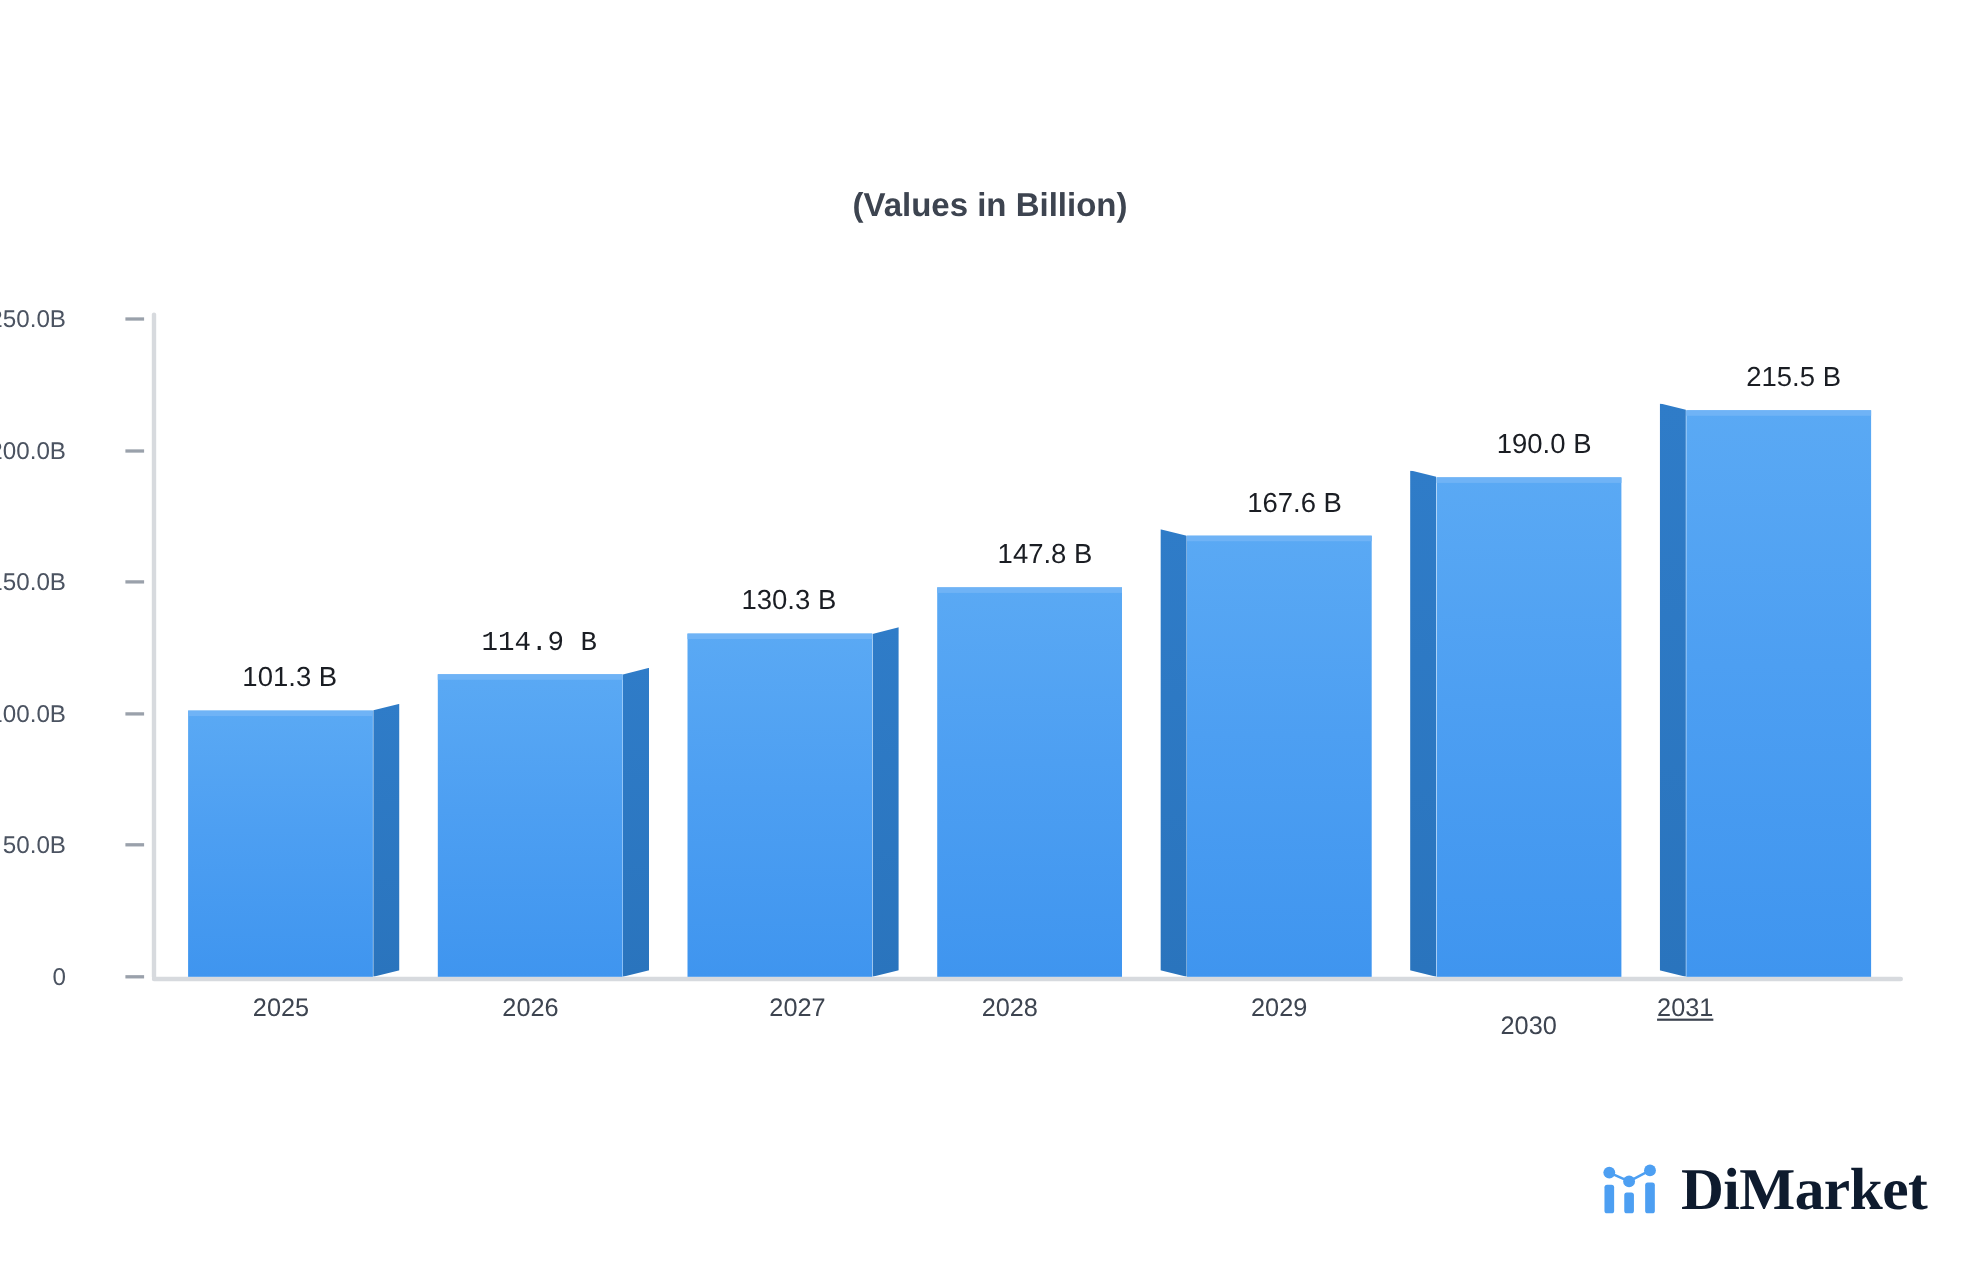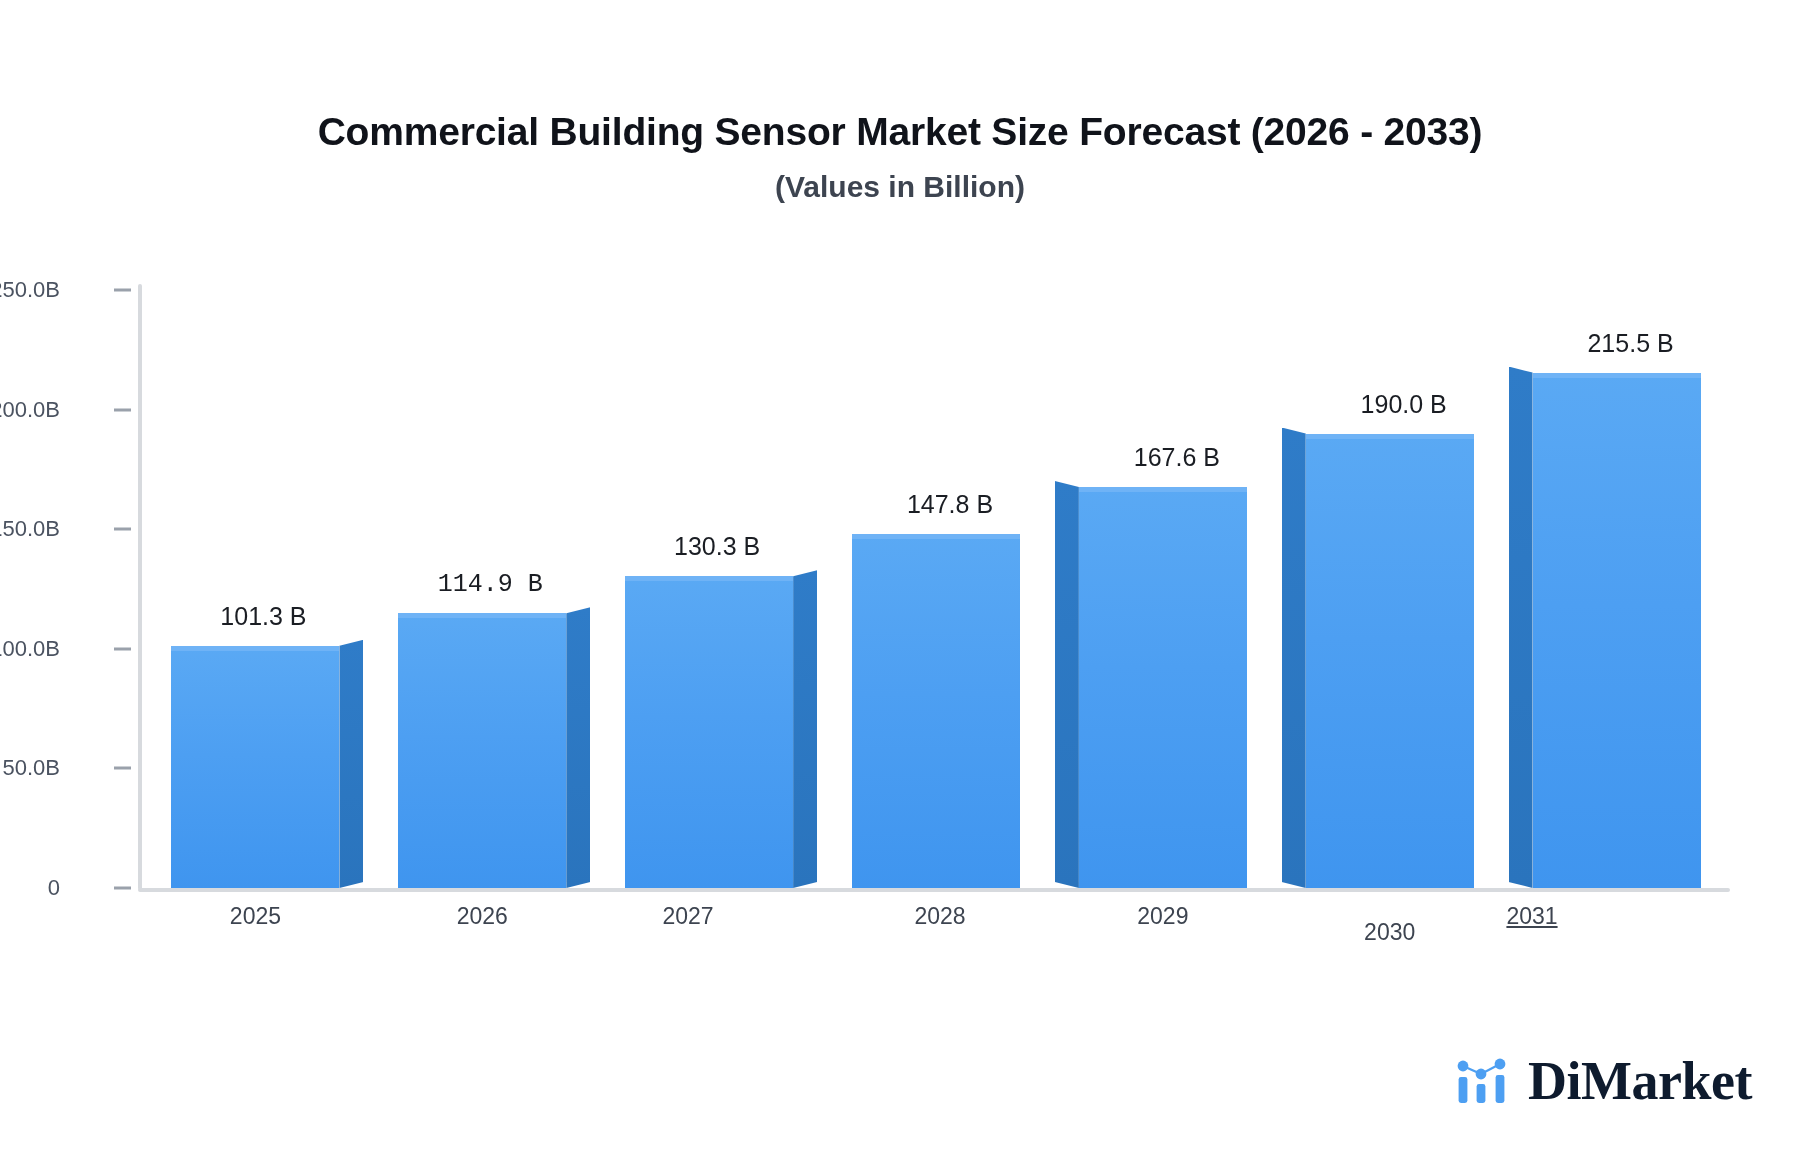--- a/index.html
+++ b/index.html
@@ -132,21 +132,20 @@
     color: #0e1b2e;
     letter-spacing: -0.5px;
     line-height: 1;
   }
 </style>
 </head>
 <body>
 
 <div id="stage">
 
-  <div id="chart-title">Commercial Building Sensor Market Size Forecast (2026 - 2033)</div>
   <div id="chart-subtitle">(Values in Billion)</div>
 
 
   <div id="y-axis-line"></div>
   <div id="x-axis-line"></div>
 
   <div id="y-ticks">
       <div class="y-tick-label" style="top: 888px;">0</div>
       <div class="y-tick-mark" style="top: 888px;"></div>
       <div class="y-tick-label" style="top: 768.4px;">50.0B</div>
@@ -156,22 +155,22 @@
       <div class="y-tick-label" style="top: 529.2px;">150.0B</div>
       <div class="y-tick-mark" style="top: 529.2px;"></div>
       <div class="y-tick-label" style="top: 409.6px;">200.0B</div>
       <div class="y-tick-mark" style="top: 409.6px;"></div>
       <div class="y-tick-label" style="top: 290px;">250.0B</div>
       <div class="y-tick-mark" style="top: 290px;"></div>
     </div>
   <div id="x-ticks">
       <div class="x-tick-label" style="left: 255.429px;">2025</div>
       <div class="x-tick-label" style="left: 482.286px;">2026</div>
-      <div class="x-tick-label" style="left: 688px;">2027</div>
-      <div class="x-tick-label" style="left: 940px;">2028</div>
+      <div class="x-tick-label" style="left: 725px;">2027</div>
+      <div class="x-tick-label" style="left: 918px;">2028</div>
       <div class="x-tick-label" style="left: 1162.86px;">2029</div>
       <div class="x-tick-label" style="left: 1389.71px; margin-top: 16px;">2030</div>
       <div class="x-tick-label" style="left: 1532px; text-decoration: underline;">2031</div>
     </div>
   <div id="bars">
       <div class="bar-group" style="left: 0px; top: 0px;">
         <div class="bar-side" style="width: 24px; height: 248.31px; top: 639.69px; left: 339.429px; clip-path: polygon(0px 6px, 100% 0px, 100% calc(100% - 6px), 0px 100%);"></div>
         <div class="bar-front" style="left: 171.429px; top: 645.69px; width: 168px; height: 242.31px;"></div>
         <div class="bar-top-edge" style="left: 171.429px; top: 645.69px; width: 168px;"></div>
         <div class="bar-value-label" style="left: 263.429px; top: 601.69px;">101.3 B</div>

